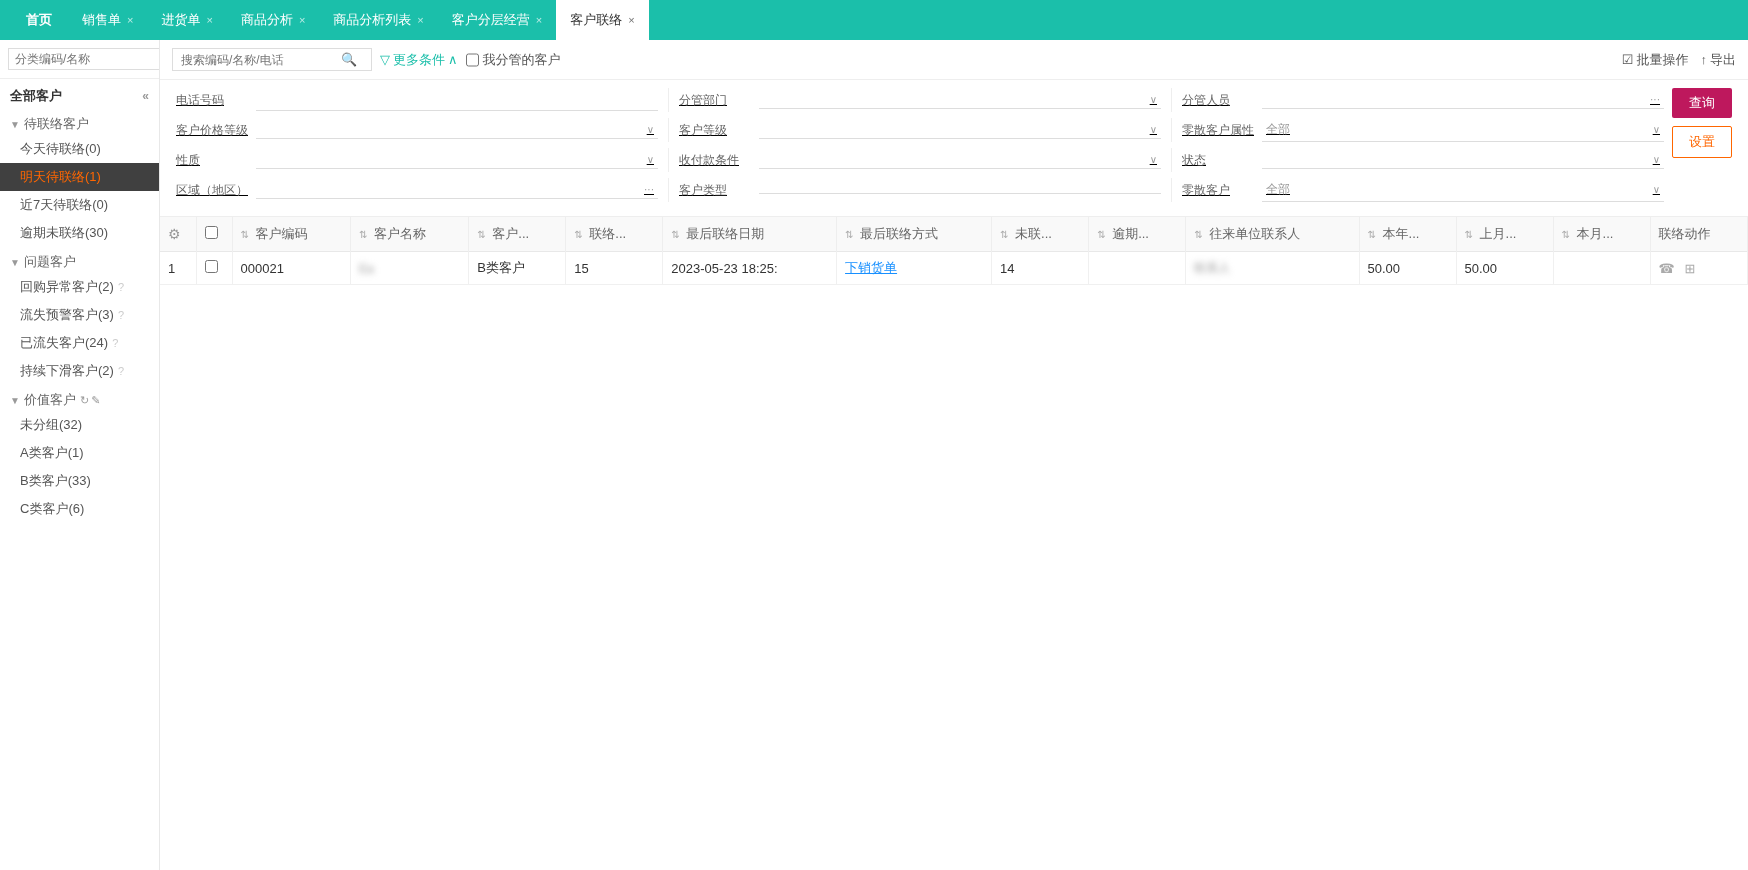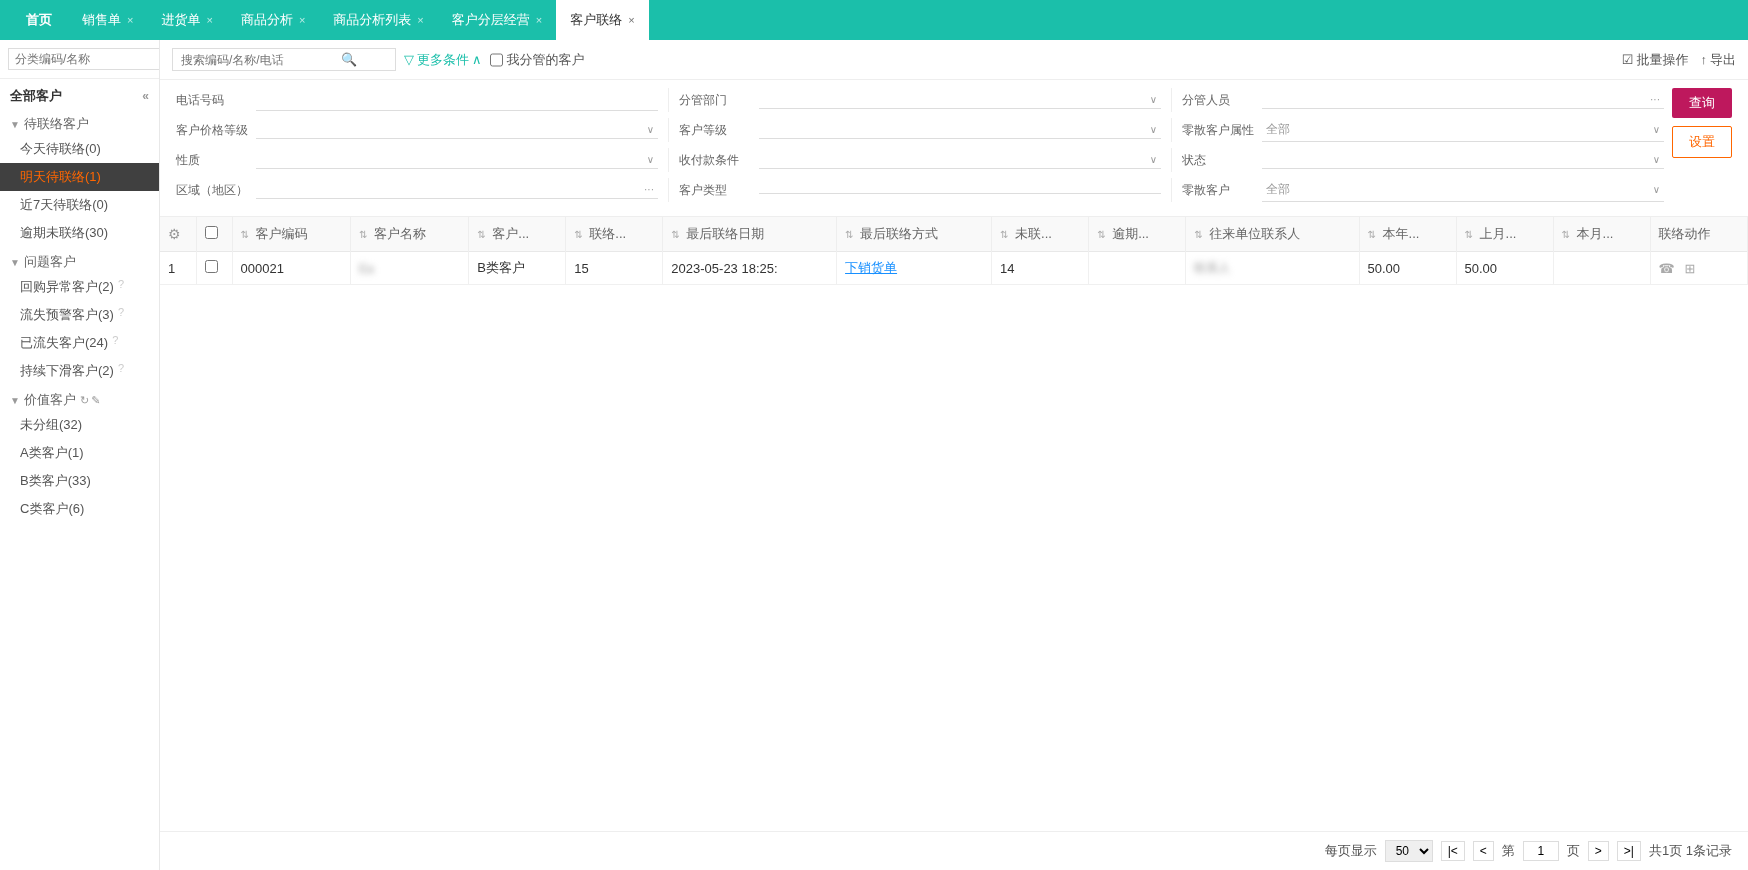--- a/index.html
+++ b/index.html
@@ -86,20 +86,21 @@
       font-size: 10px;
       margin-right: 4px;
       color: #999;
     }
     .sidebar-item {
       padding: 5px 10px 5px 20px;
       font-size: 12px;
       color: #555;
       cursor: pointer;
       display: flex;
+      align-items: center;
     }
     .sidebar-item.active { background: #404040; color: #f60; }
     .sidebar-item .help-icon {
       margin-left: 4px;
       color: #ccc;
       font-size: 11px;
     }
 
     
     .content-area {
@@ -116,21 +117,21 @@
       display: flex;
       align-items: center;
       border-bottom: 1px solid #eee;
       gap: 8px;
     }
     .search-input-wrap {
       display: flex;
       align-items: center;
       border: 1px solid #ddd;
       padding: 3px 8px;
-      width: 224px;
+      width: 200px;
     }
     .search-input-wrap input {
       border: none;
       outline: none;
       font-size: 12px;
       width: 160px;
     }
     .btn-filter {
       color: #1bbfaa;
       border: none;
@@ -456,21 +457,21 @@
         </button>
         <button class="btn-export">
           <span>↑</span>
           <span>导出</span>
         </button>
       </div>
     </div>
 
     <div class="filter-panel">
       <div style="display:flex;gap:0;align-items:flex-start;">
-        <div style="flex:1;">
+        <div style="flex:1;text-decoration:underline;">
 
           <div class="filter-row">
             <div class="filter-cell">
               <span class="filter-label">电话号码</span>
               <input class="filter-input" type="text" style="width: 200px;">
             </div>
             <div class="filter-divider"></div>
             <div class="filter-cell">
               <span class="filter-label">分管部门</span>
               <div class="filter-select" style="width:200px;">
@@ -661,28 +662,14 @@
             <td></td>
             <td>
               <span style="color:#aaa;cursor:pointer;margin-right:6px;">☎</span>
               <span style="color:#aaa;cursor:pointer;">⊞</span>
             </td>
           </tr>
         </tbody>
       </table>
     </div>
 
-    <div class="table-footer">
-      <span>每页显示</span>
-      <select class="page-size-select">
-        <option>50</option>
-      </select>
-      <button class="page-btn">|&lt;</button>
-      <button class="page-btn">&lt;</button>
-      <span>第</span>
-      <input class="page-input" type="text" value="1" style="">
-      <span>页</span>
-      <button class="page-btn">&gt;</button>
-      <button class="page-btn">&gt;|</button>
-      <span>共1页 1条记录</span>
-    </div>
   </div>
 </div>
 
 </body></html>

